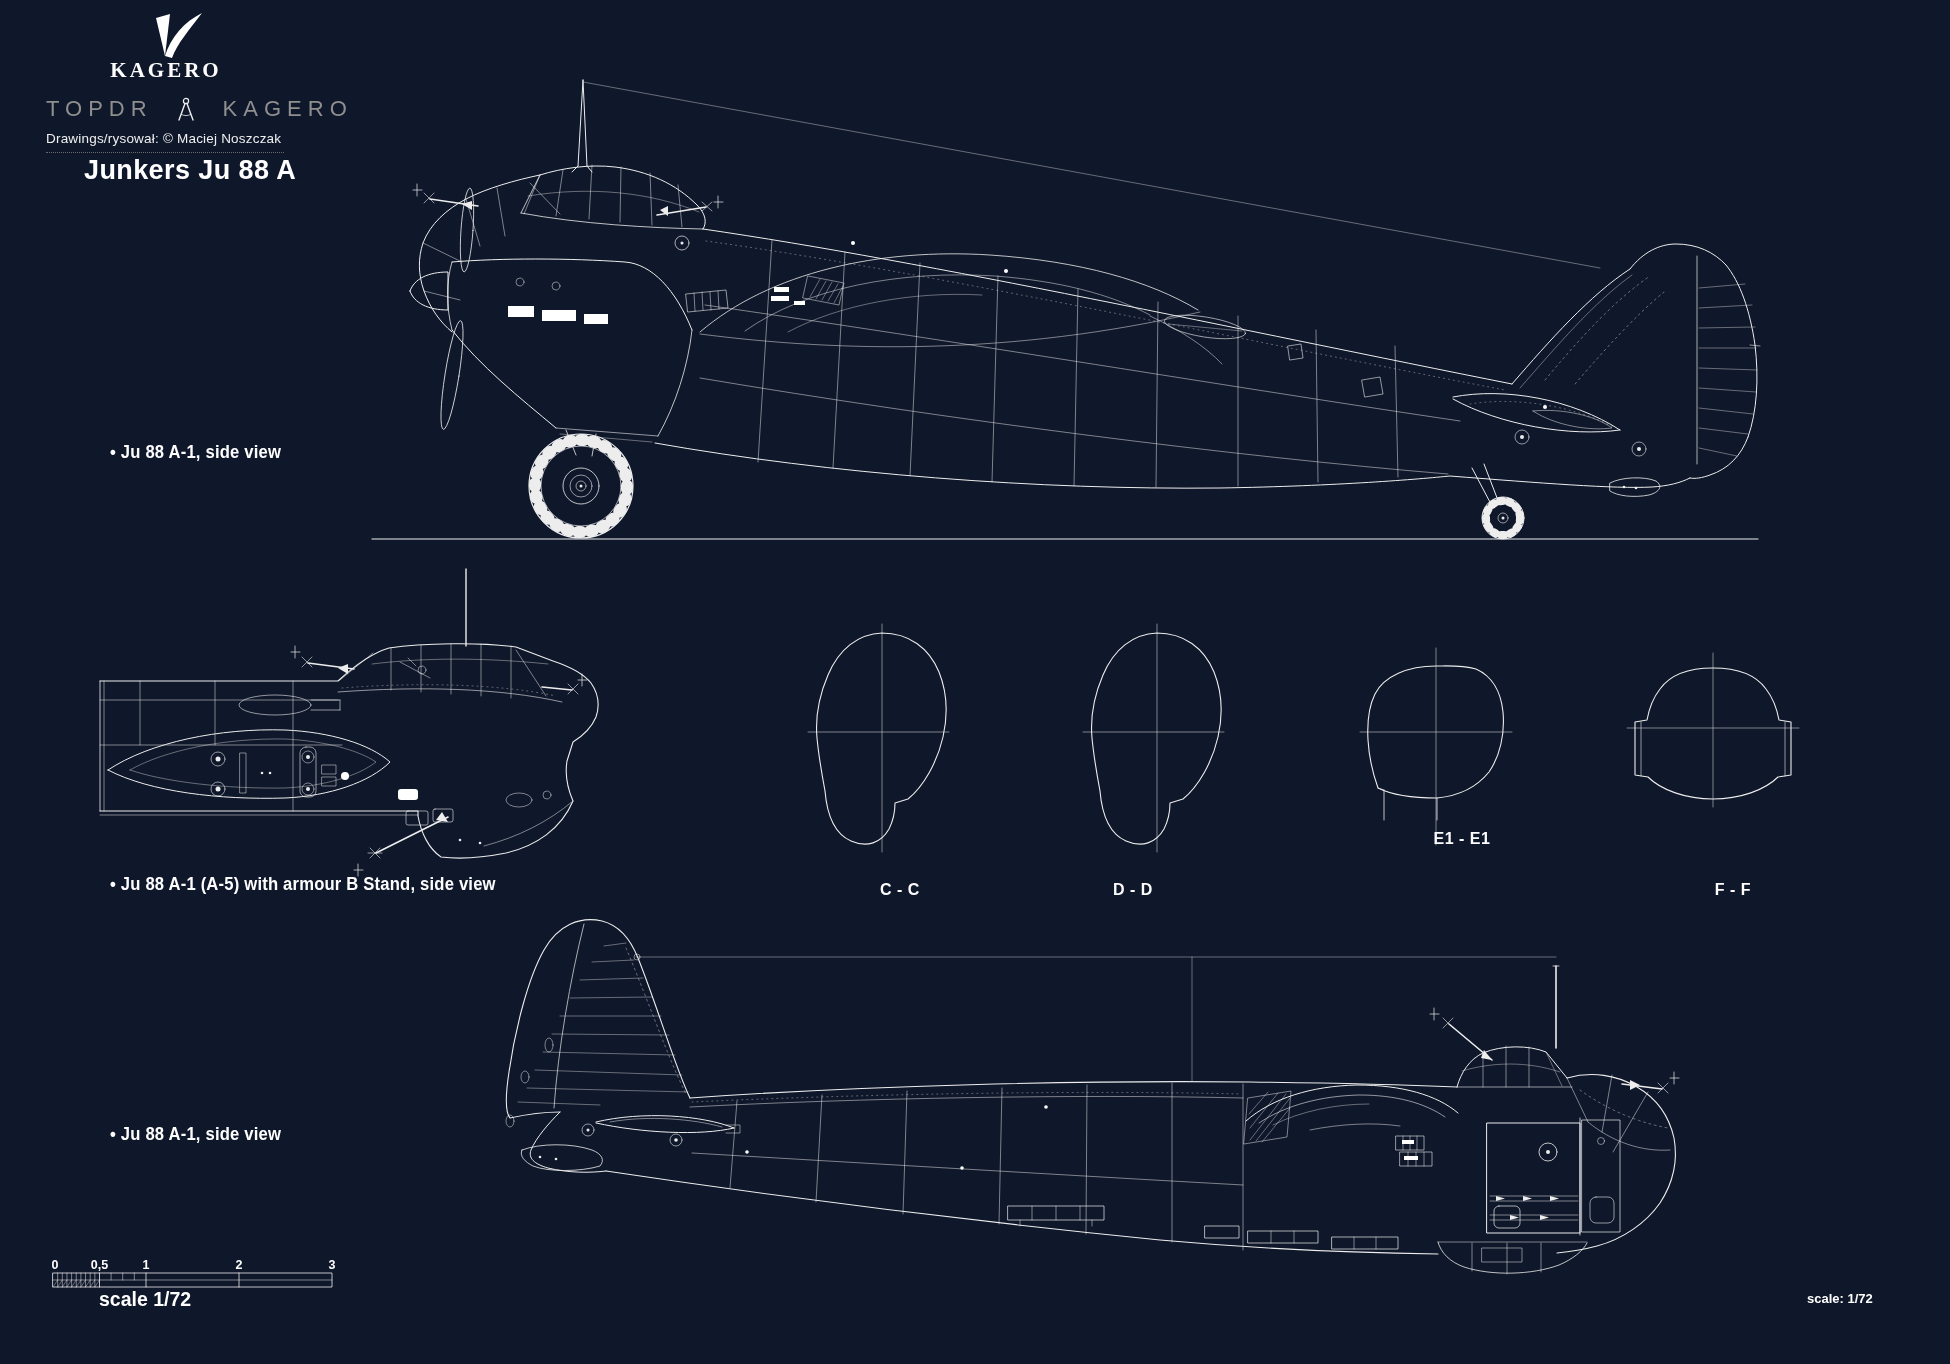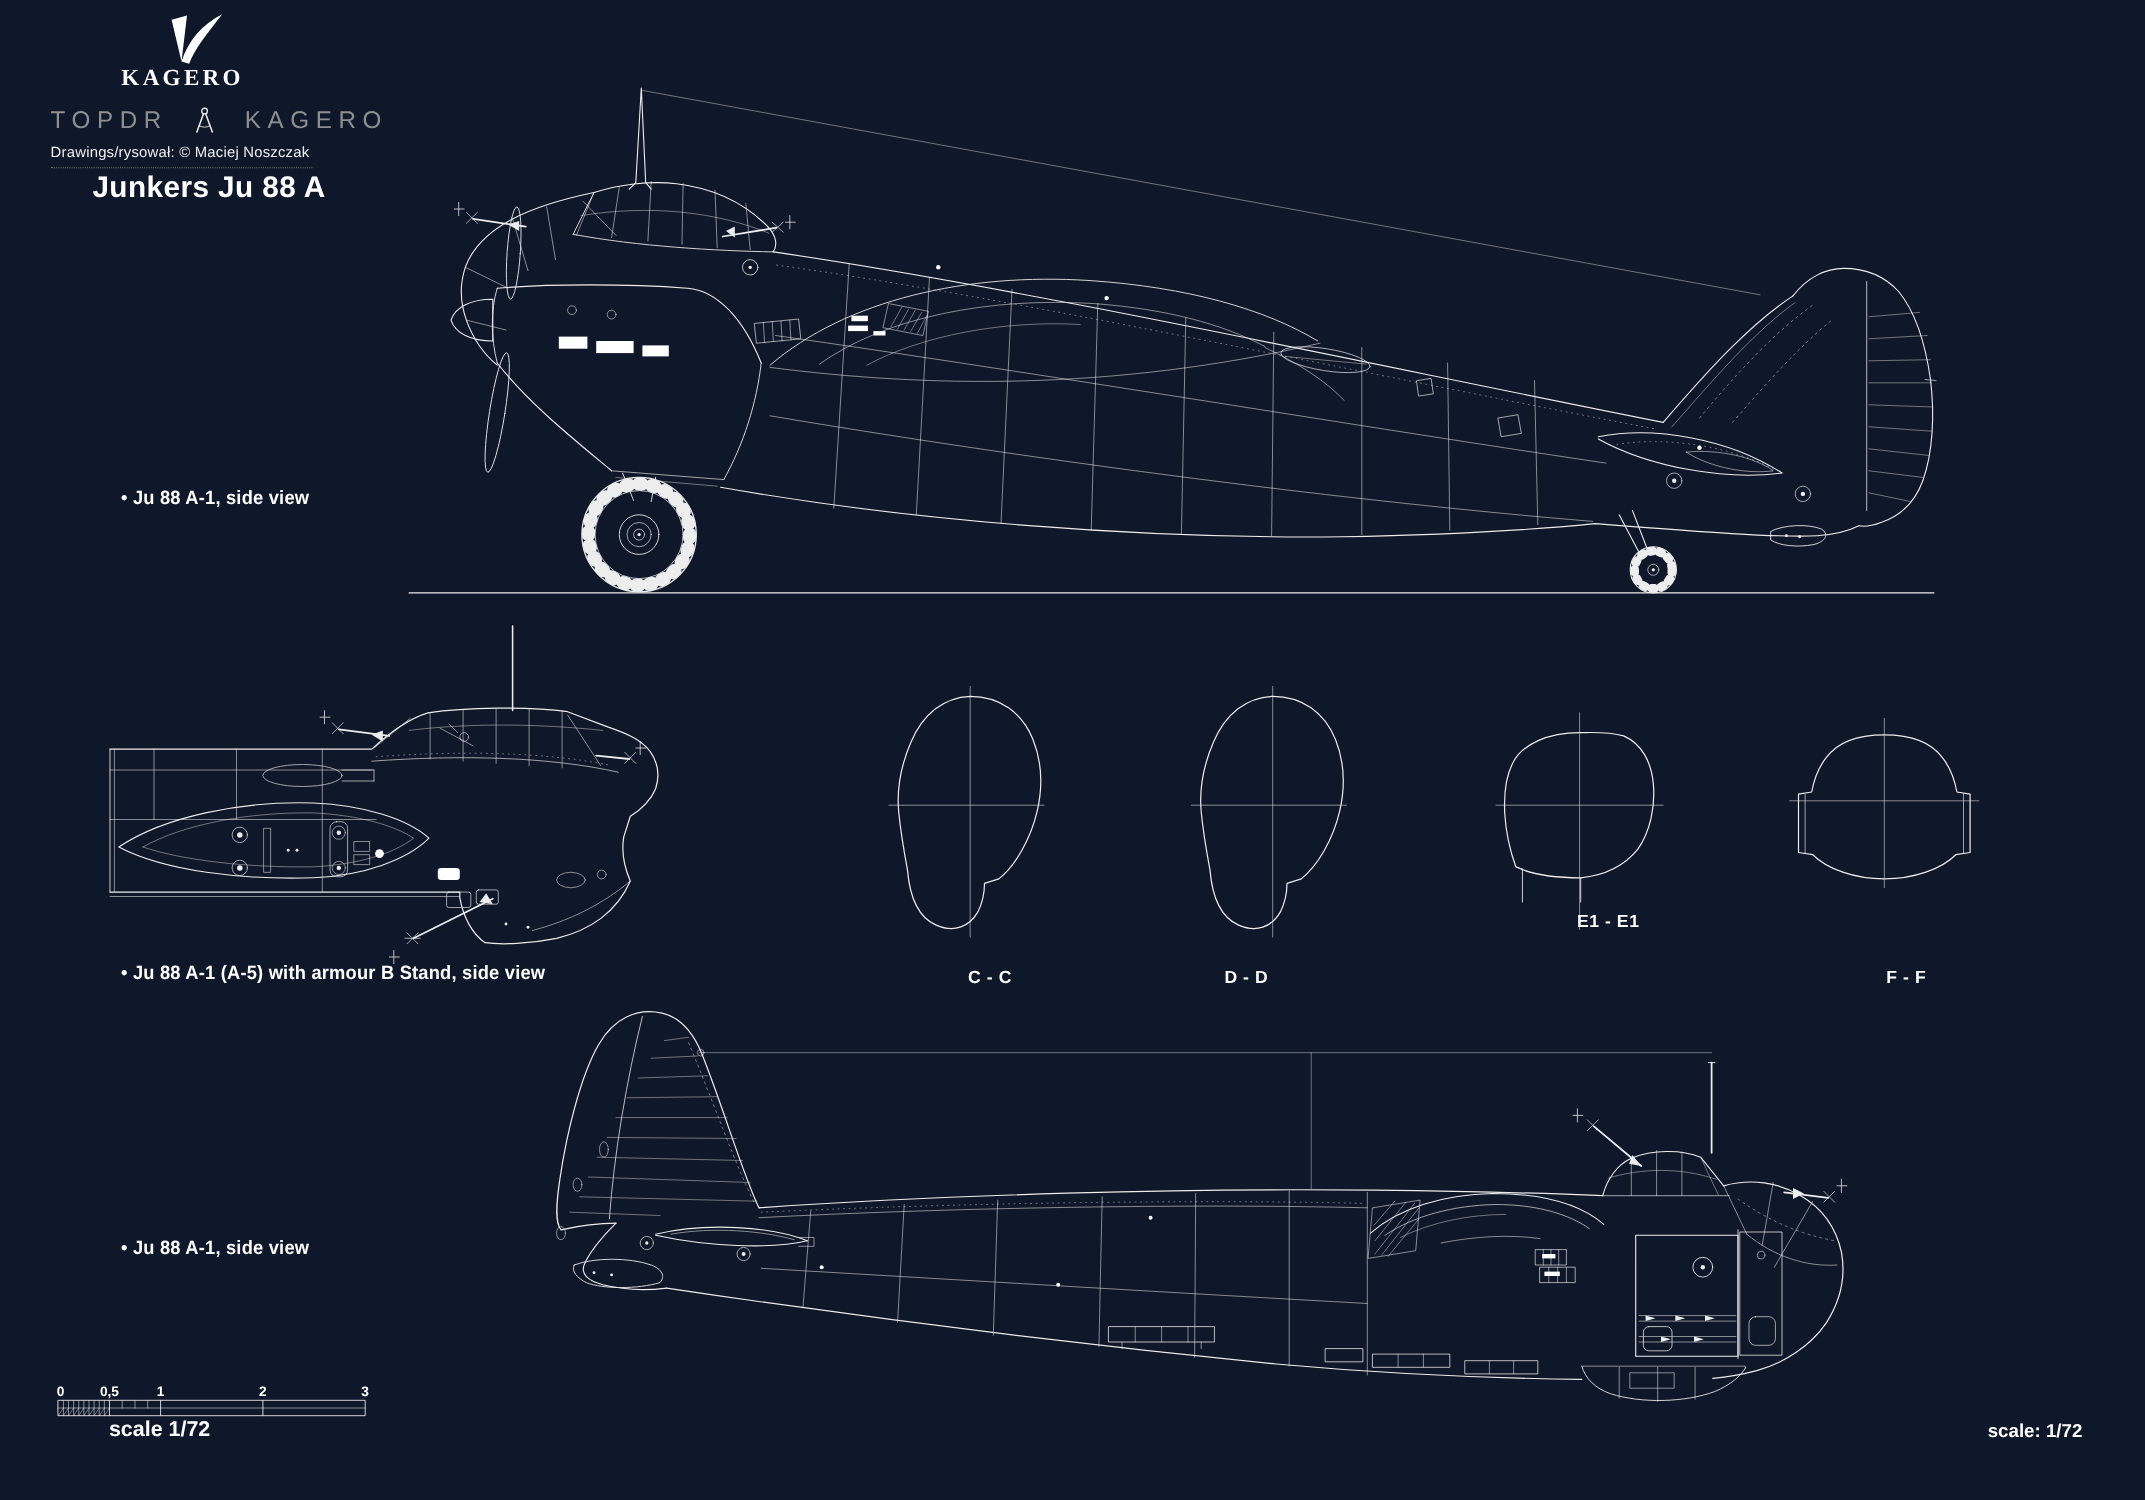--- a/index.html
+++ b/index.html
@@ -14,21 +14,21 @@
           display:flex;align-items:center;white-space:nowrap;gap:25px;}
   #series .compass{display:inline-block;margin:0 2px 0 -2px;}
   #credit{left:46px;top:131px;font-size:13.5px;color:#efefef;letter-spacing:.2px;text-align:right;}
   #sep{left:46px;top:152px;width:238px;border-top:1px dotted #6a6a6a;height:0;}
   #title{left:44px;top:155px;font-size:27px;font-weight:bold;color:#fff;letter-spacing:.4px;margin-left:40px;}
   .view-label{font-weight:bold;font-size:17.5px;color:#fdfdfd;letter-spacing:.2px;
               transform:scaleX(.95);transform-origin:left;white-space:nowrap;}
   .section-label{font-weight:bold;font-size:16px;color:#fdfdfd;transform:translateX(-50%);
                  letter-spacing:.5px;white-space:nowrap;margin-top:12px;}
   #scale-caption{left:99px;top:1288px;font-size:19.5px;font-weight:bold;color:#fff;}
-  #scale-note{left:1807px;top:1291px;font-size:17px;font-weight:bold;color:#fff;}
+  #scale-note{left:1807px;top:1291px;font-size:13px;font-weight:bold;color:#fff;}
   
   svg .st{stroke:#ededed;fill:none;stroke-linecap:round;stroke-linejoin:round;}
   svg .lw16{stroke-width:1.6}
   svg .lw14{stroke-width:1.4}
   svg .lw12{stroke-width:1.2}
   svg .lw11{stroke-width:1.1}
   svg .lw1{stroke-width:1}
   svg .lw08{stroke-width:.8}
   svg .lw07{stroke-width:.7}
   svg .lw06{stroke-width:.6}

